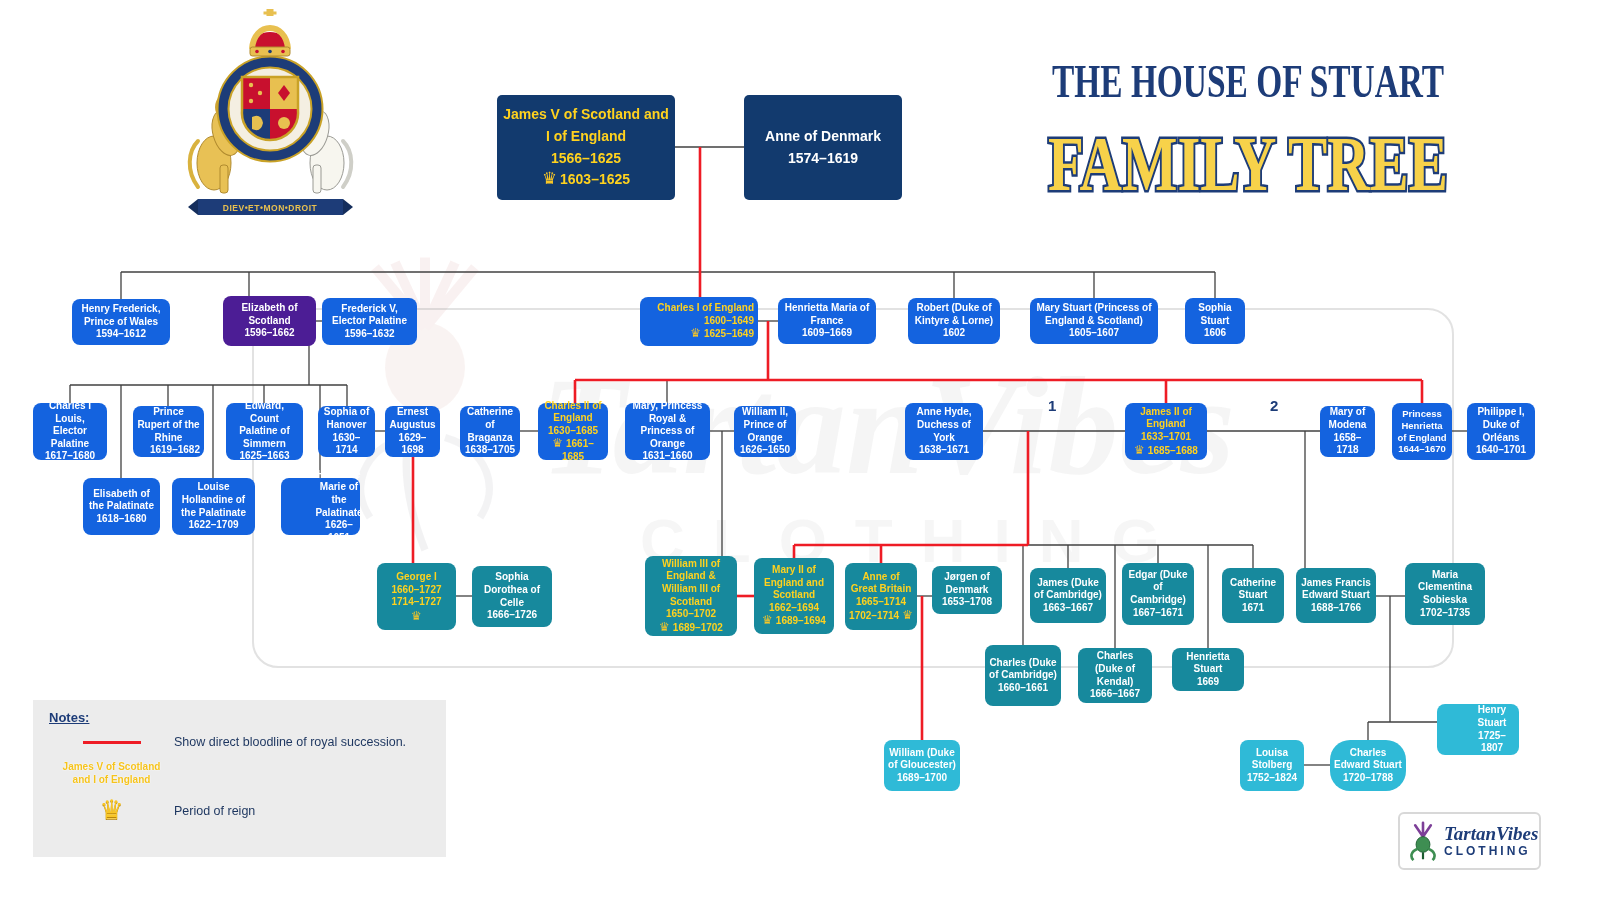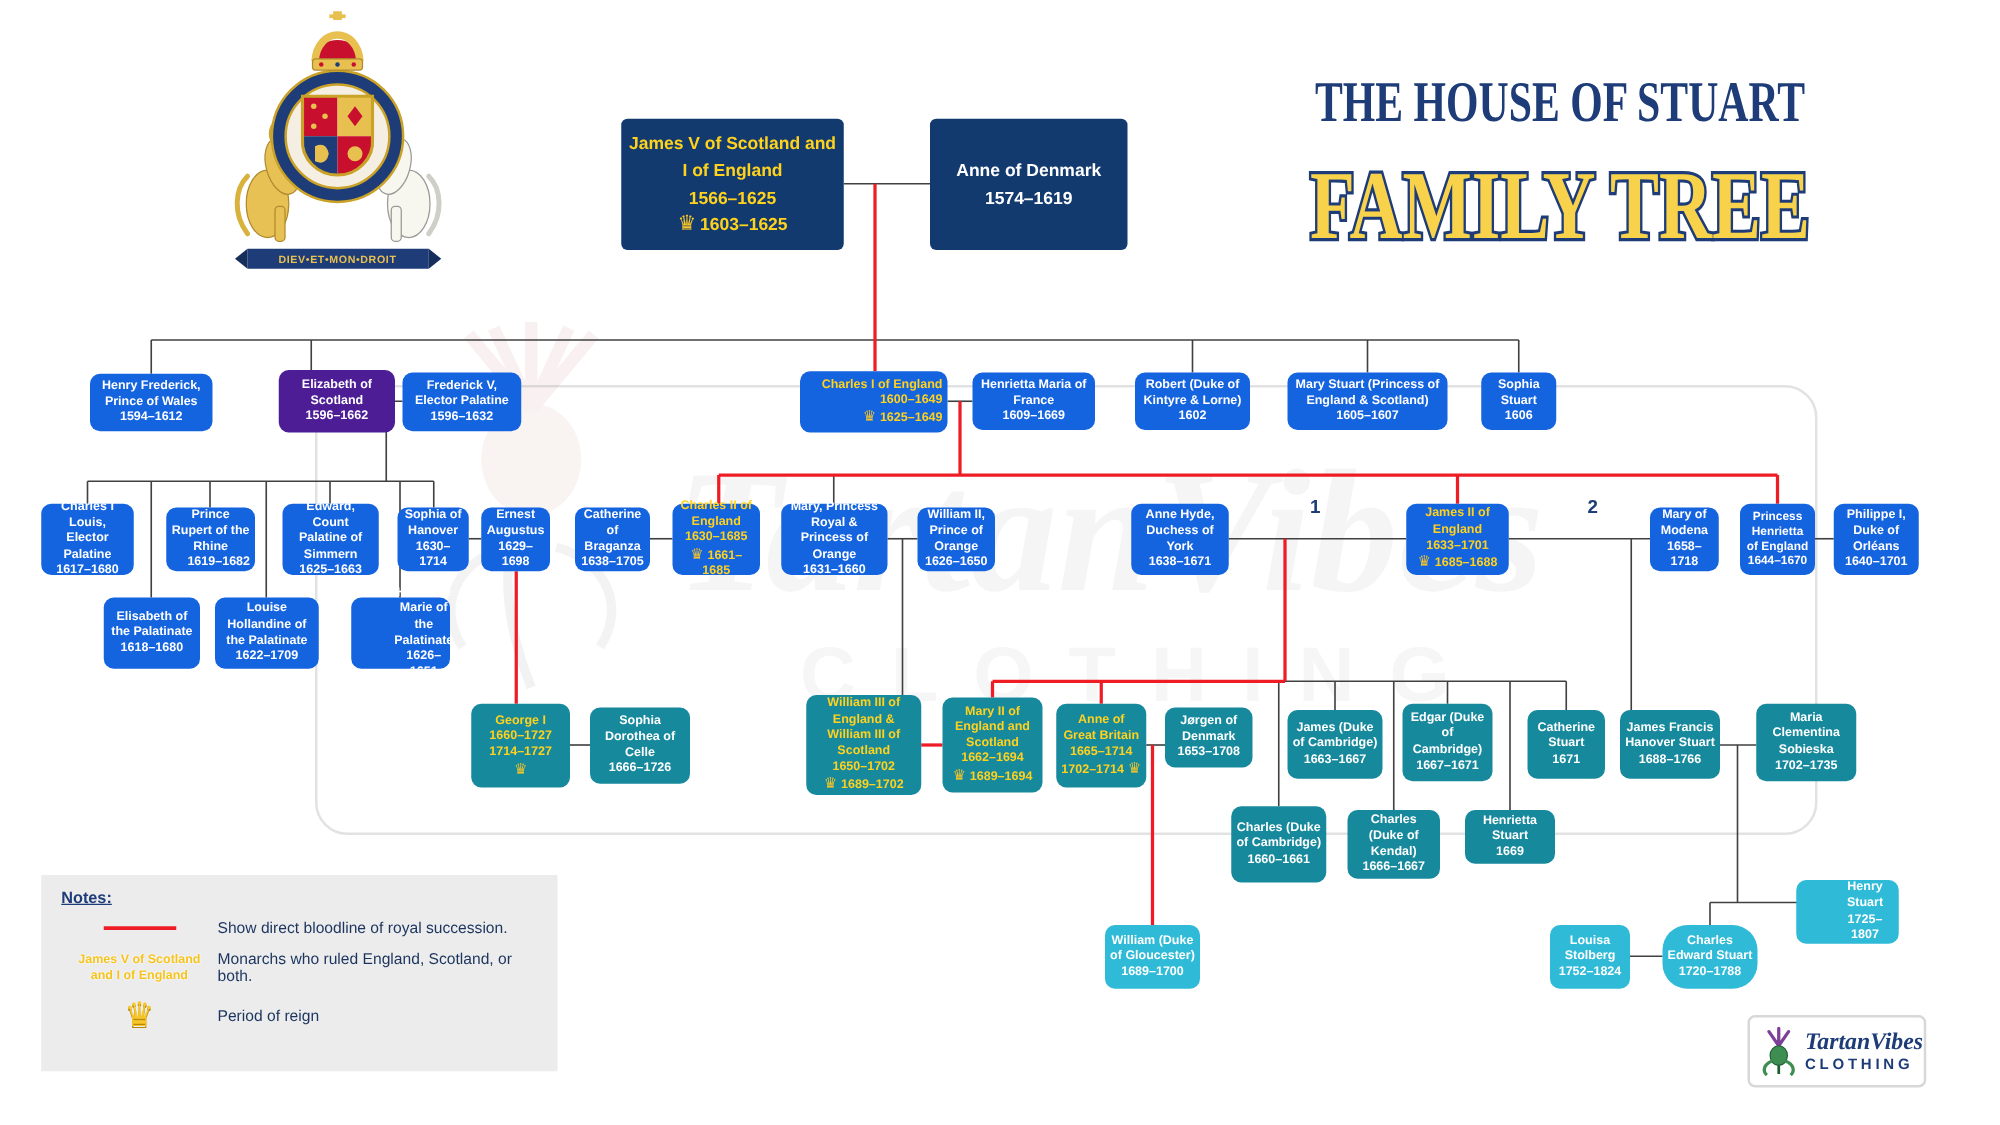--- a/index.html
+++ b/index.html
@@ -356,21 +356,21 @@
       </div>
       <div class="person teal" style="left: 1122px; top: 563px; width: 72px; height: 62px; background: rgb(23, 137, 157);">
         <div class="p-name">Edgar (Duke of Cambridge)</div>
         <div class="p-years">1667–1671</div>
       </div>
       <div class="person teal" style="left: 1222px; top: 568px; width: 62px; height: 55px; background: rgb(23, 137, 157);">
         <div class="p-name">Catherine Stuart</div>
         <div class="p-years">1671</div>
       </div>
       <div class="person teal" style="left: 1296px; top: 568px; width: 80px; height: 55px; background: rgb(23, 137, 157);">
-        <div class="p-name">James Francis Hanover Stuart</div>
+        <div class="p-name">James Francis Edward Stuart</div>
         <div class="p-years">1688–1766</div>
       </div>
       <div class="person teal" style="left: 1405px; top: 563px; width: 80px; height: 62px; background: rgb(23, 137, 157);">
         <div class="p-name">Maria Clementina Sobieska</div>
         <div class="p-years">1702–1735</div>
       </div>
       <div class="person teal" style="left: 985px; top: 645px; width: 76px; height: 61px; background: rgb(23, 137, 157);">
         <div class="p-name">Charles (Duke of Cambridge)</div>
         <div class="p-years">1660–1661</div>
       </div>
@@ -408,21 +408,20 @@
       <div class="legend-swatch">
           <div class="red-line-sample"></div>
         </div>
       <div class="legend-text">Show direct bloodline of royal succession.</div>
     </div>
     <div class="legend-row">
       <div class="legend-swatch">
           <div class="monarch-sample">James V of Scotland
 and I of England</div>
         </div>
-      <div class="legend-text">Monarchs who ruled England, Scotland, or both.</div>
     </div>
     <div class="legend-row">
       <div class="legend-swatch">
           <div class="crown-sample">♛</div>
         </div>
       <div class="legend-text">Period of reign</div>
     </div>
   </div>
 
   <div class="logo">

